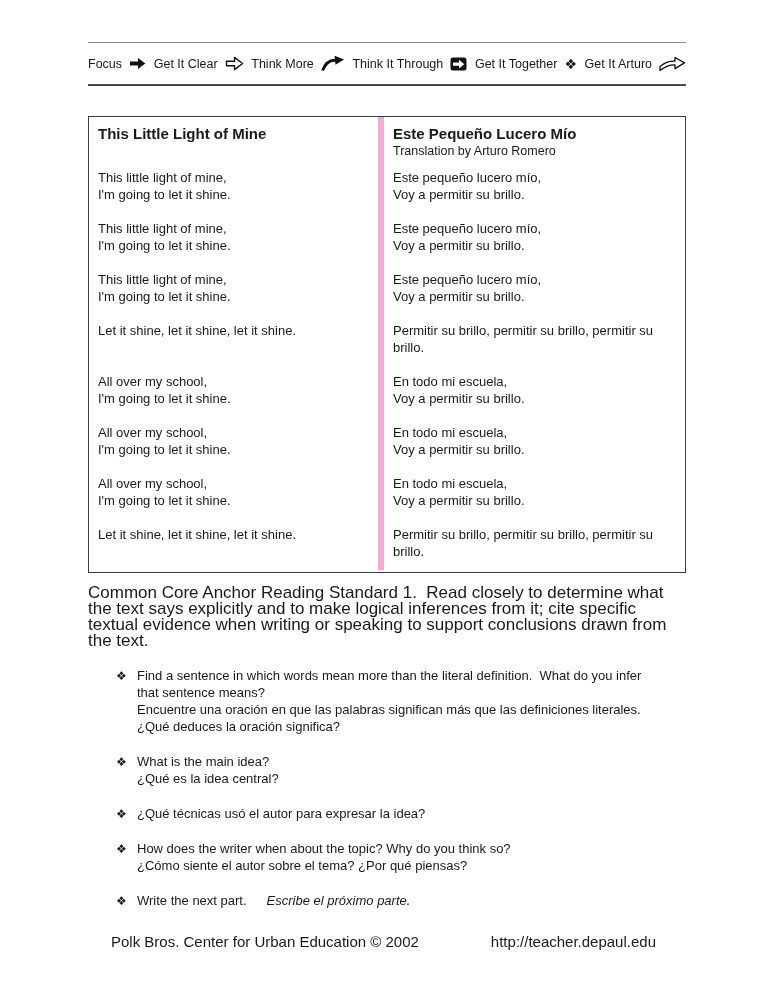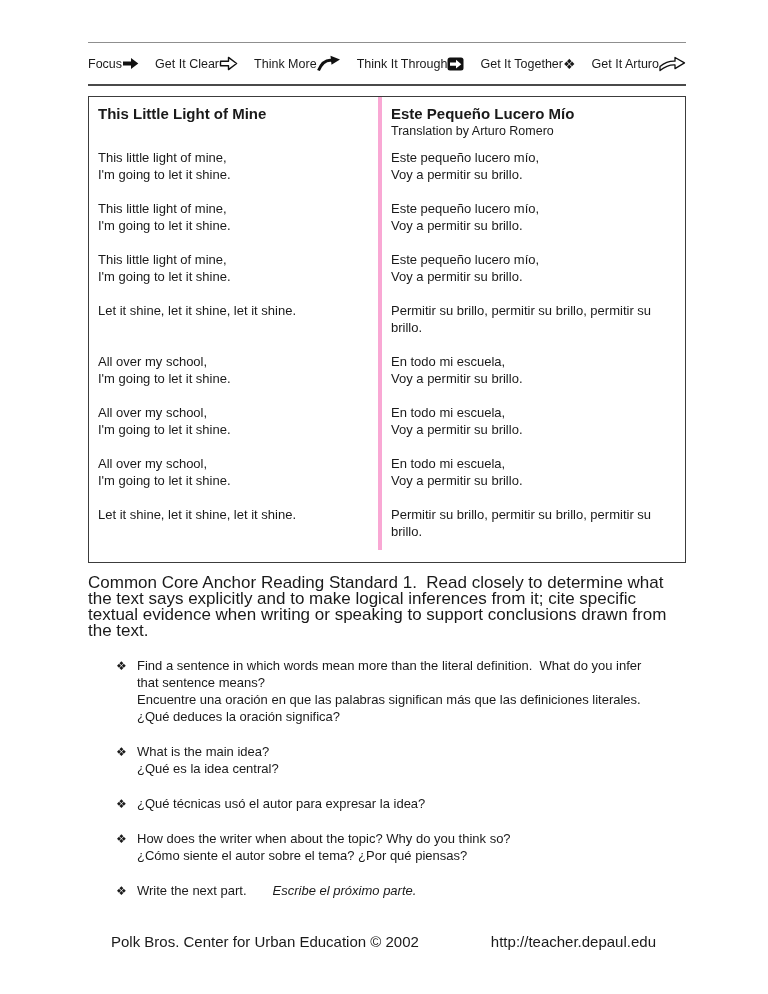--- a/index.html
+++ b/index.html
@@ -15,29 +15,29 @@
   .content { margin-left: 88px; width: 598px; padding-top: 42px; }
 
   
   .rule-top    { border: none; border-top: 1px solid #8f8f8f; }
   .rule-bottom { border: none; border-top: 2px solid #4a4a4a; }
   .focus-strip {
     height: 41px;
     display: flex; align-items: center; justify-content: space-between;
     font-size: 12.5px; color: #1a1a1a;
   }
-  .focus-item { display: flex; align-items: center; white-space: nowrap; }
+  .focus-item { display: flex; align-items: center; gap: 7px; white-space: nowrap; }
   .focus-item .icon { display: inline-flex; align-items: center; }
   .diamond-glyph { font-size: 14px; line-height: 1; font-family: "DejaVu Sans", sans-serif; }
 
   
-  .lyrics-table { margin-top: 10px; border: 1px solid #3c3c3c; padding-bottom: 12px; }
+  .lyrics-table { margin-top: 30px; border: 1px solid #3c3c3c; padding-bottom: 2px; }
   .lyric-row { display: grid; grid-template-columns: 289px 1fr; }
   .cell { padding: 0 10px 0 9px; }
-  .cell-es { border-left: 4px solid #f9a8d4; }
+  .cell-es { border-left: 6px solid #f9a8d4; }
   .row-header .cell { padding-top: 7px; min-height: 52px; }
   .tbl-title { font-size: 15px; font-weight: bold; line-height: 19px; }
   .tbl-subtitle { font-size: 12.5px; line-height: 16px; }
   .verse { font-size: 13px; line-height: 17px; margin: 0 0 17px; white-space: pre-line; }
   .row-last .verse { margin-bottom: 10px; }
 
   
   .standard-note {
     margin-top: 12px;
     font-size: 17px; line-height: 16px;
@@ -45,21 +45,21 @@
   }
 
   
   .questions { margin: 18px 0 0 28px; width: 545px; }
   .q-item { display: flex; margin-bottom: 18px; }
   .q-bullet { flex: none; width: 21px; font-size: 12px; padding-top: 2px;
               font-family: "DejaVu Sans", sans-serif; }
   .q-text { font-size: 13px; line-height: 17px; }
   .q-en { white-space: pre-wrap; }
   .q-es { white-space: pre-wrap; }
-  .q-es-inline { font-style: italic; margin-left: 26px; }
+  .q-es-inline { font-style: italic; margin-left: 20px; }
 
   
   .footer {
     position: absolute; top: 933px; left: 88px; width: 598px;
     display: flex; justify-content: space-between;
     font-size: 15px;
   }
   .footer-left  { margin-left: 23px; }
   .footer-right { margin-right: 30px; }
 </style>

